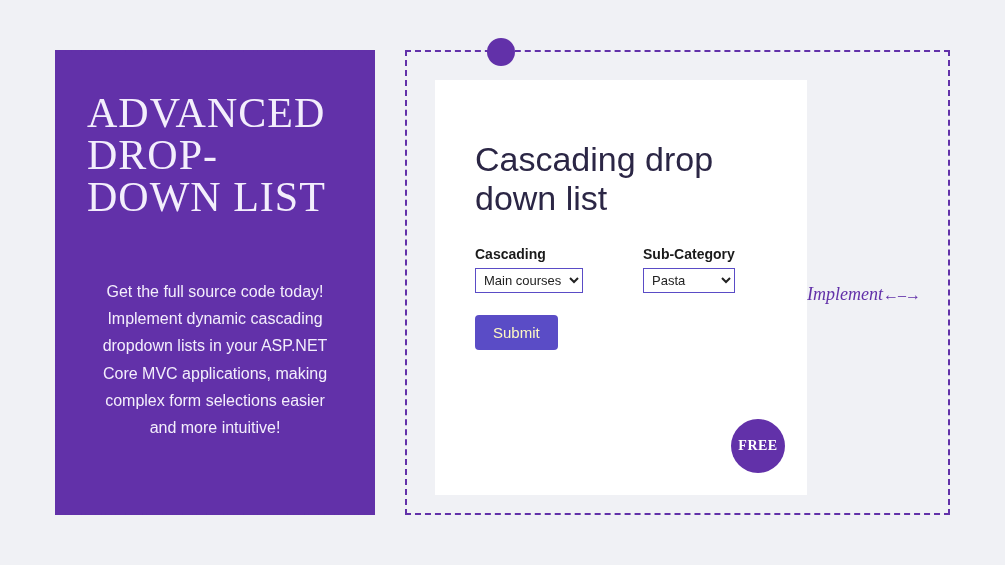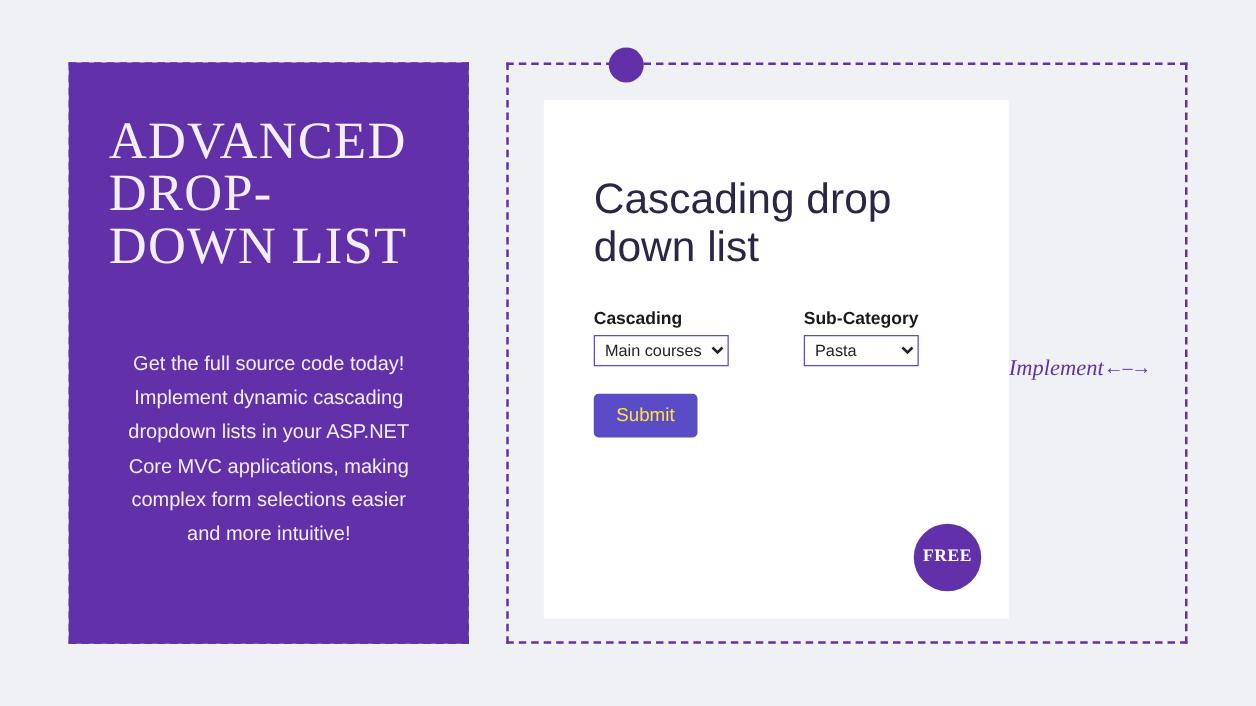--- a/index.html
+++ b/index.html
@@ -94,21 +94,21 @@
     font-size: 13px;
     padding: 3px 4px;
     background: #fff;
     color: #222;
     font-family: inherit;
   }
   .field.cat select { width: 108px; }
   .field.sub select { width: 92px; }
   .submit-btn {
     background: #5a4cc6;
-    color: #fde047;
+    color: #fef9c3;
     border: none;
     padding: 9px 18px;
     font-size: 15px;
     border-radius: 4px;
     cursor: pointer;
     font-family: inherit;
   }
   .free-badge {
     position: absolute;
     right: 22px;

